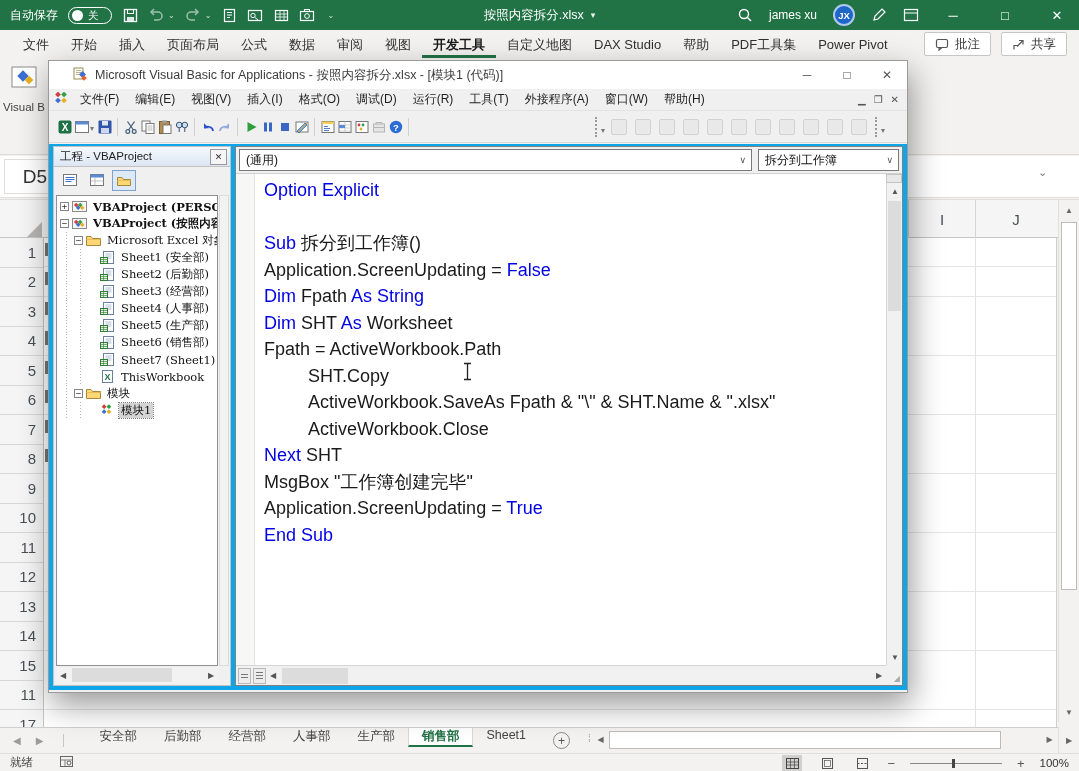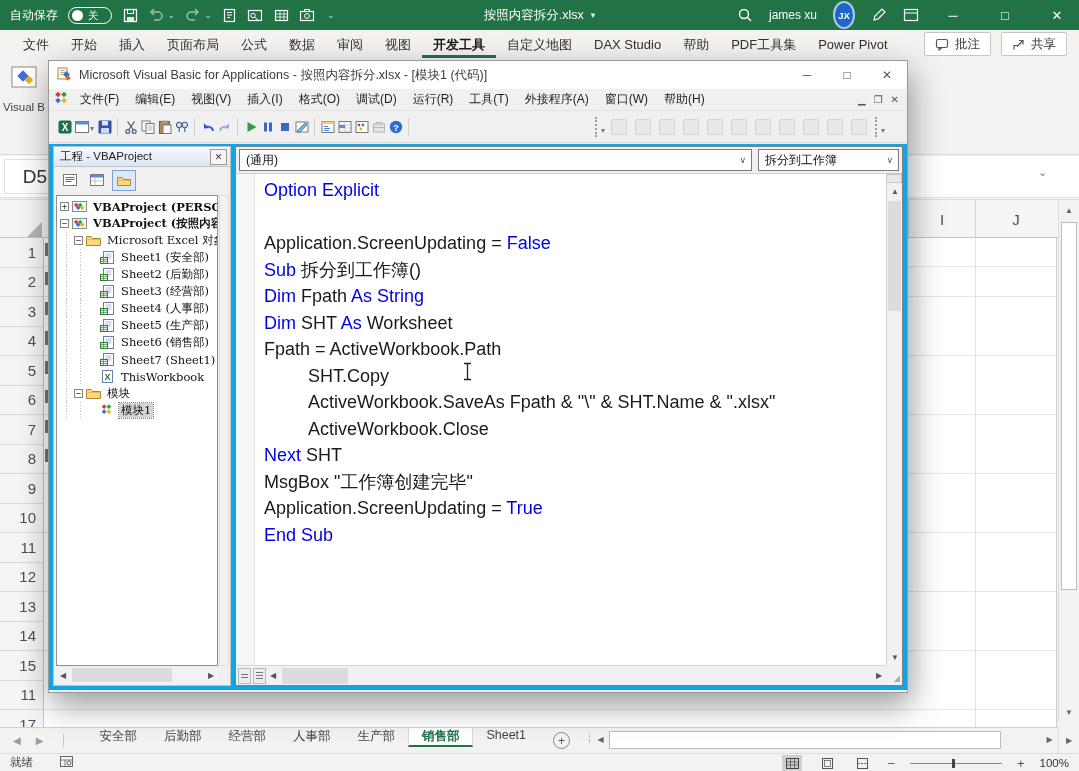--- a/index.html
+++ b/index.html
@@ -13,21 +13,21 @@
   .toggle-pill{width:44px;height:17px;border:1px solid #fff;border-radius:9px;display:flex;align-items:center;padding:0 3px;gap:5px}
   .toggle-knob{width:11px;height:11px;border-radius:50%;background:#fff}
   .toggle-state{font-size:10.5px;line-height:1}
   .qat-ic{width:16px;height:16px;display:flex;align-items:center;justify-content:center}
   .dim{opacity:.55}
   .tiny-caret{font-size:8px;opacity:.8;margin-left:-6px}
   .xl-title-center{position:absolute;left:50%;transform:translateX(-50%);display:flex;gap:7px;align-items:center;font-size:12.5px;white-space:nowrap}
   .title-caret{font-size:9px;opacity:.9}
   .tb-right{position:absolute;right:0;top:0;height:30px;display:flex;align-items:center;gap:16px;padding-right:4px}
   .user-name{font-size:12px}
-  .avatar{width:22px;height:28px;border-radius:50%;background:#1f66c9;border:2px solid rgba(255,255,255,.65);display:flex;align-items:center;justify-content:center;font-size:9.5px;font-weight:bold}
+  .avatar{width:22px;height:22px;border-radius:50%;background:#1f66c9;border:2px solid rgba(255,255,255,.65);display:flex;align-items:center;justify-content:center;font-size:9.5px;font-weight:bold}
   .win-btn{width:36px;height:30px;display:flex;align-items:center;justify-content:center;font-size:13px}
 
   
   .xl-tabs{position:absolute;left:0;top:30px;width:1079px;height:28px;background:#f3f2f1;display:flex;align-items:stretch;padding-left:12px}
   .xl-tab{padding:6px 11px 5px;font-size:13px;color:#323130;display:flex;align-items:center}
   .xl-tab.active{font-weight:bold;color:#1a1a1a;border-bottom:3px solid #217346;padding-bottom:2px}
   .ribbon-btns{position:absolute;right:12px;top:32px;display:flex;gap:10px}
   .pill-btn{border:1px solid #c8c6c4;background:#fff;height:24px;padding:0 10px;font-size:12.5px;color:#333;display:flex;gap:6px;align-items:center;border-radius:2px}
 
   
@@ -69,21 +69,21 @@
   .status-right{position:absolute;right:10px;top:0;height:18px;display:flex;align-items:center;gap:15px}
   .view-ic{width:20px;height:16px;display:flex;align-items:center;justify-content:center}
   .view-ic.sel{background:#d2d0ce}
   .zoomline{width:92px;height:1px;background:#8a8886;position:relative}
   .zoomknob{position:absolute;left:42px;top:-4px;width:3px;height:9px;background:#444}
   .zoom-sign{color:#555;font-size:13px}
   .zoom-label{font-size:11.5px;color:#333}
 
   
   .vba{position:absolute;left:48px;top:60px;width:860px;height:633px;background:#f0f0f0;border:1px solid #9a9a9a;box-shadow:3px 12px 30px rgba(0,0,0,.4);z-index:10}
-  .vba-title{height:28px;background:#fff;display:flex;align-items:center;padding-left:8px;gap:7px;font-size:12.5px;color:#3c3c3c}
+  .vba-title{height:28px;background:#fff;display:flex;align-items:center;padding-left:24px;gap:7px;font-size:12.5px;color:#3c3c3c}
   .vba-title-btns{margin-left:auto;display:flex;height:28px}
   .vba-tbtn{width:40px;height:28px;display:flex;align-items:center;justify-content:center;color:#555;font-size:12px}
   .vba-menu{height:22px;background:#f0f0f0;display:flex;align-items:center;font-size:12px;color:#1f1f1f;padding-left:5px;gap:0;border-bottom:1px solid #e3e3e3}
   .vba-menu-item{padding:0 8px}
   .mdi-btns{margin-left:auto;display:flex;gap:8px;padding-right:8px;color:#555;font-size:10px}
   .vba-toolbar{height:32px;background:#f0f0f0;border-bottom:1px solid #d9d9d9;display:flex;align-items:center;padding-left:7px}
   .tbi{width:15px;height:15px;margin:0 1px;flex:none;display:flex;align-items:center;justify-content:center}
   .tsep{width:1px;height:18px;background:#d0d0d0;margin:0 4px;flex:none}
   .grip{width:4px;height:20px;border-left:2px dotted #9a9a9a;margin:0 4px;flex:none}
   .grip-caret{color:#777;font-size:8px;margin:8px 2px 0 -2px}
@@ -748,22 +748,22 @@
         <span class="combo combo-right">
           <span>拆分到工作簿</span>
           <span class="chev">∨</span>
         </span>
       </div>
       <div class="code-body">
         <div class="margin-strip"></div>
         <div class="code-lines" id="code-lines">
             <div class="cl"><span class="kw">Option Explicit</span></div>
             <div class="cl">&nbsp;</div>
+            <div class="cl"><span class="kw">Sub </span><span>拆分到工作簿()</span></div>
             <div class="cl"><span>Application.ScreenUpdating = </span><span class="kw">False</span></div>
-            <div class="cl"><span class="kw">Sub </span><span>拆分到工作簿()</span></div>
             <div class="cl"><span class="kw">Dim </span><span>Fpath </span><span class="kw">As String</span></div>
             <div class="cl"><span class="kw">Dim </span><span>SHT </span><span class="kw">As </span><span>Worksheet</span></div>
             <div class="cl"><span>Fpath = ActiveWorkbook.Path</span></div>
             <div class="cl"><span>	SHT.Copy</span></div>
             <div class="cl"><span>	ActiveWorkbook.SaveAs Fpath &amp; "\" &amp; SHT.Name &amp; ".xlsx"</span></div>
             <div class="cl"><span>	ActiveWorkbook.Close</span></div>
             <div class="cl"><span class="kw">Next </span><span>SHT</span></div>
             <div class="cl"><span>MsgBox "工作簿创建完毕"</span></div>
             <div class="cl"><span>Application.ScreenUpdating = </span><span class="kw">True</span></div>
             <div class="cl"><span class="kw">End Sub</span></div>

